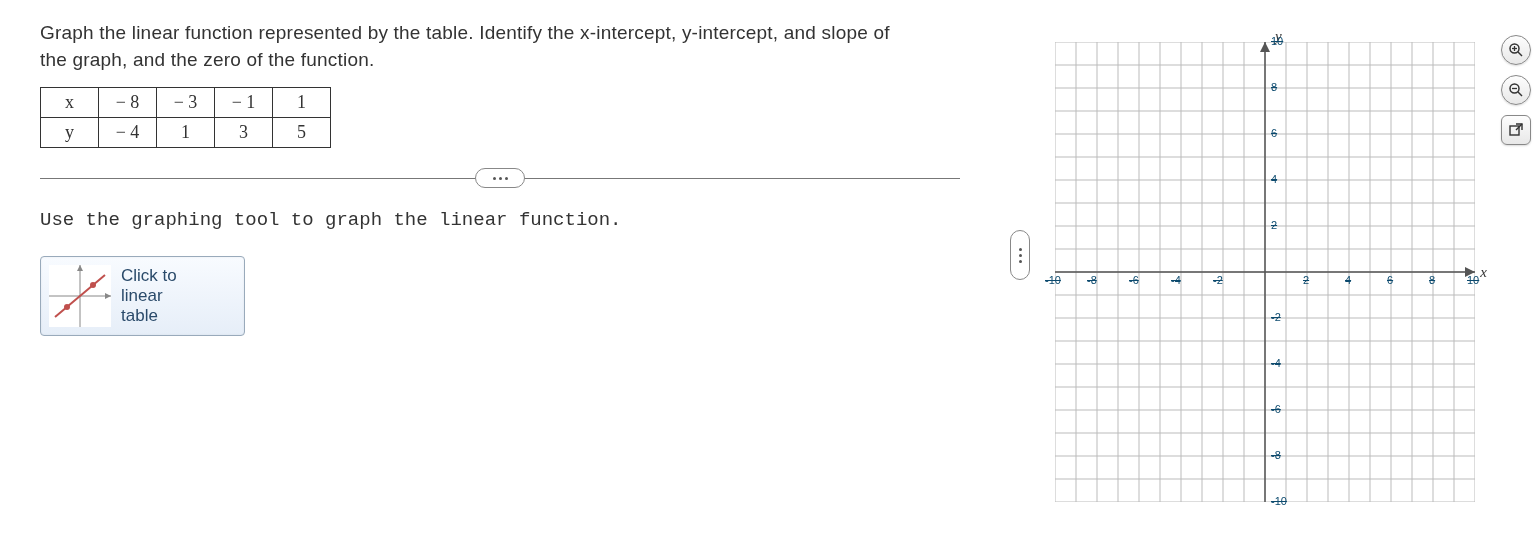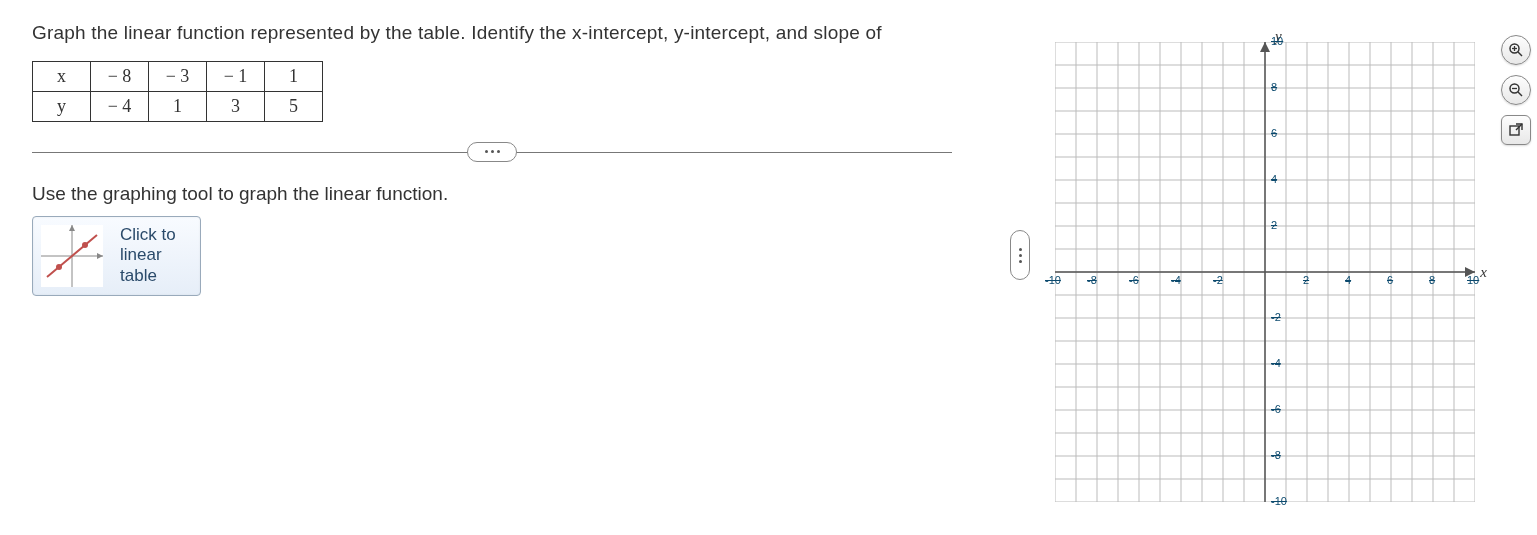--- a/index.html
+++ b/index.html
@@ -7,21 +7,21 @@
       font-family: Arial, Helvetica, sans-serif;
       background: #fff;
       font-size: 18px;
       color: #333;
       width: 1537px;
       height: 535px;
       position: relative;
       overflow: hidden;
     }
     .main-area {
-      padding: 20px 30px 20px 32px;
+      padding: 20px 30px 20px 40px;
       width: 1020px;
       float: left;
     }
     .question-text {
       font-size: 19px;
       line-height: 1.4;
       margin-bottom: 14px;
       letter-spacing: 0.2px;
     }
     .data-table {
@@ -60,26 +60,26 @@
       height: 20px;
       display: flex;
       align-items: center;
       justify-content: center;
       gap: 3px;
       cursor: pointer;
     }
     .hr-pill span {
       width: 3px; height: 3px; background: #555; border-radius: 50%;
     }
-    .instruction { font-size: 19px; margin-bottom: 11px; }
+    .instruction { font-size: 19px; margin-bottom: 25px; font-family: Liberation Mono, monospace; }
     .enlarge-btn {
       display: flex;
       align-items: center;
-      gap: 17px;
-      width: 169px;
+      gap: 10px;
+      width: 205px;
       height: 80px;
       border: 1px solid #9ab;
       border-radius: 4px;
       background: linear-gradient(#f8fbff, #e6eef8);
       padding: 8px;
       cursor: pointer;
       box-shadow: inset 0 0 2px rgba(0,0,0,.08);
     }
     .enlarge-btn .thumb {
       width: 62px; height: 62px; background: #fff;
@@ -161,20 +161,21 @@
     .side-icon.sq { border-radius: 6px; }
     .side-icon svg { width: 16px; height: 16px; }
     .minus-sign { font-family: 'Times New Roman', serif; }
   </style>
 </head>
 <body>
 
 <div class="main-area">
   <div class="question-text">
     <span>Graph the linear function represented by the table. Identify the x-intercept, y-intercept, and slope of</span><br>
+    <span>the graph, and the zero of the function.</span>
   </div>
 
   <table class="data-table">
     <tbody>
         <tr>
       <td>x</td>
       <td><span class="minus-sign">− 8</span></td>
       <td><span class="minus-sign">− 3</span></td>
       <td><span class="minus-sign">− 1</span></td>
       <td>1</td>

